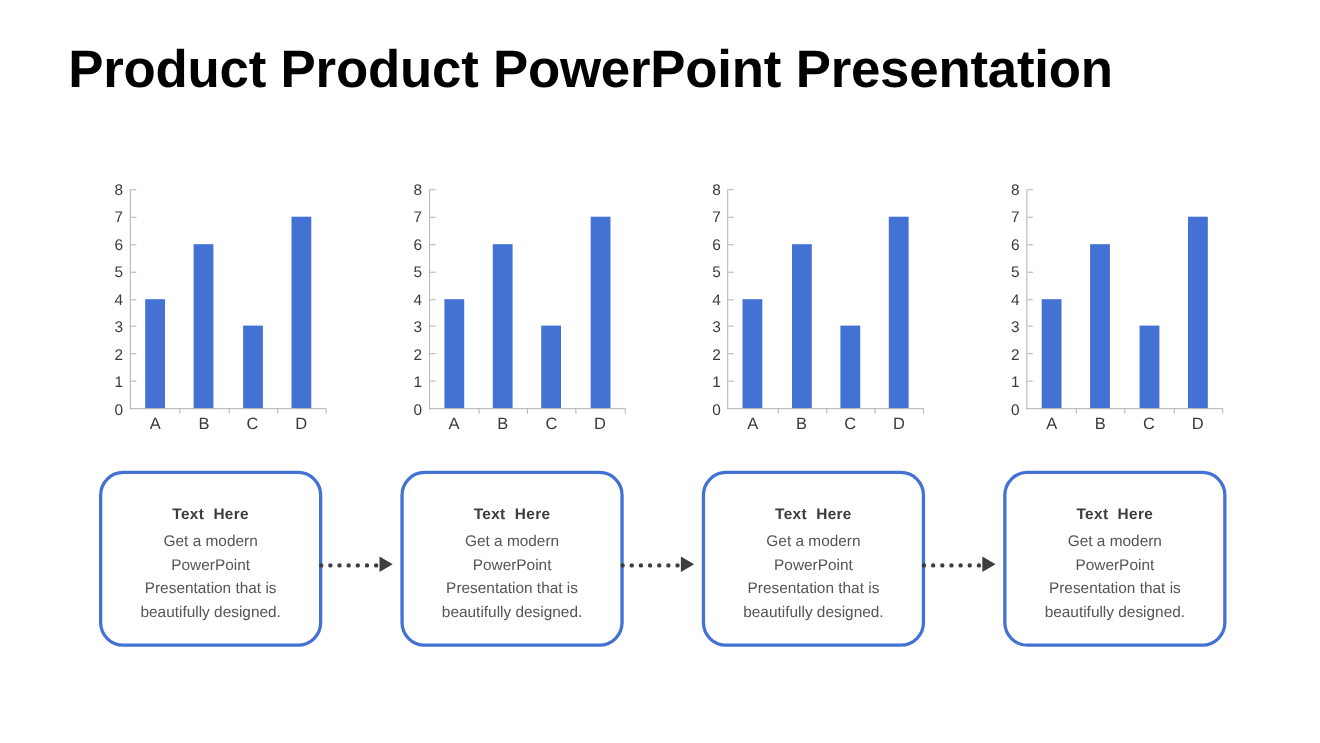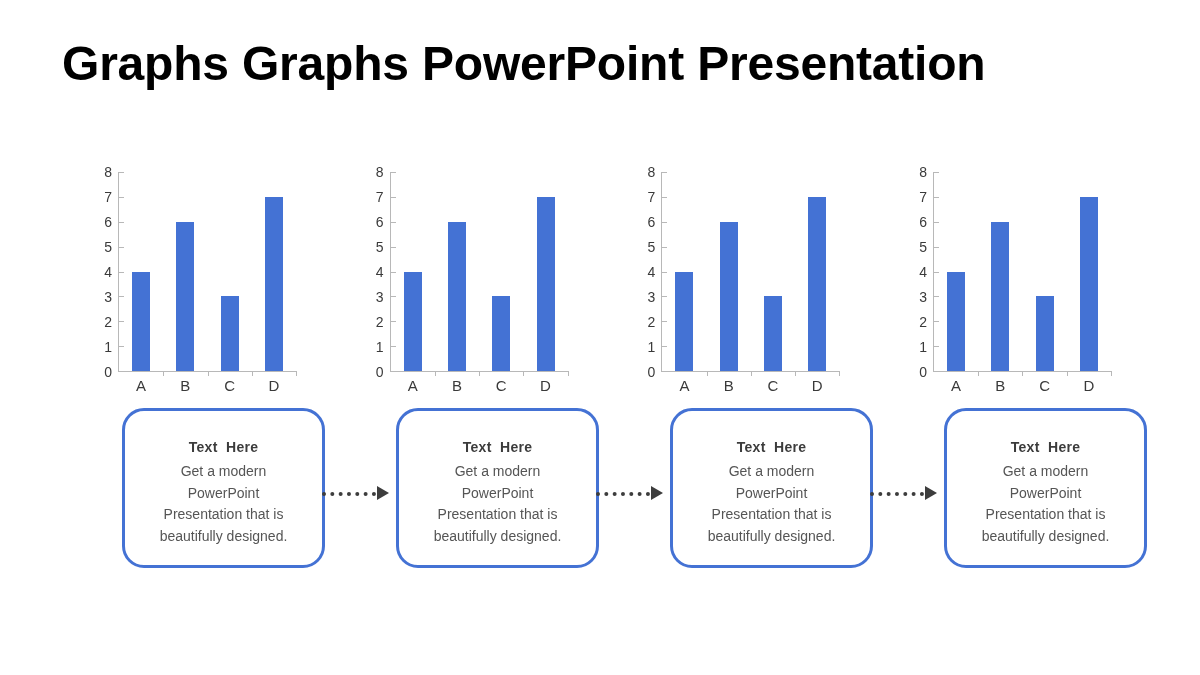--- a/index.html
+++ b/index.html
@@ -139,24 +139,23 @@
     text-align: center;
     font-size: 15px;
     color: #3a3a3a;
     line-height: 1;
   }
 
   
   .cards-row {
     position: absolute;
     left: 90px;
-    top: 408px;
+    top: 428px;
     width: 1026px;
     height: 160px;
-    margin-left: 32px;
   }
 
   .card {
     position: absolute;
     top: 0;
     width: 203px;
     height: 160px;
     border: 3px solid #4472d4;
     border-radius: 22px;
     background: #ffffff;
@@ -218,21 +217,21 @@
     border-top: 7px solid transparent;
     border-bottom: 7px solid transparent;
     border-left: 12px solid #3d3d3d;
   }
 </style>
 </head>
 <body>
 
 <div class="slide">
 
-  <div class="slide-title">Graphs Graphs PowerPoint Presentation</div>
+  <div class="slide-title">Product Product PowerPoint Presentation</div>
 
   <div class="charts-row">
 
     <div class="chart-block">
       <div class="chart-area">
         <div class="y-axis-labels">
           <span class="y-tick-label" style="top:0%">8</span>
           <span class="y-tick-label" style="top:12.5%">7</span>
           <span class="y-tick-label" style="top:25%">6</span>
           <span class="y-tick-label" style="top:37.5%">5</span>

